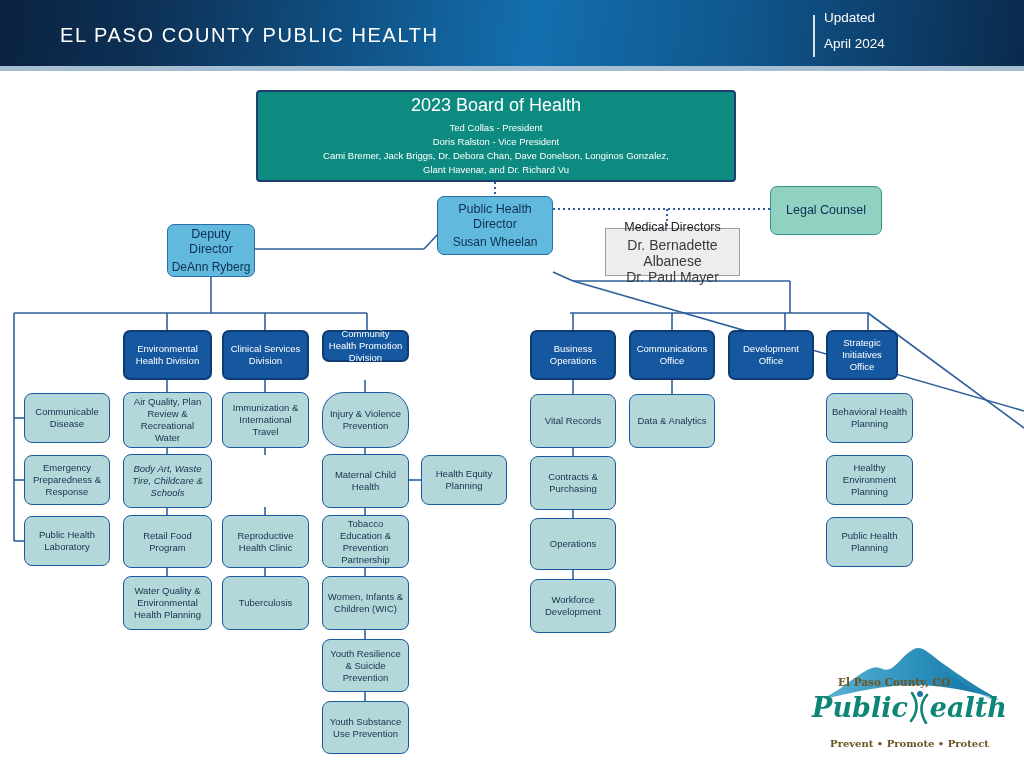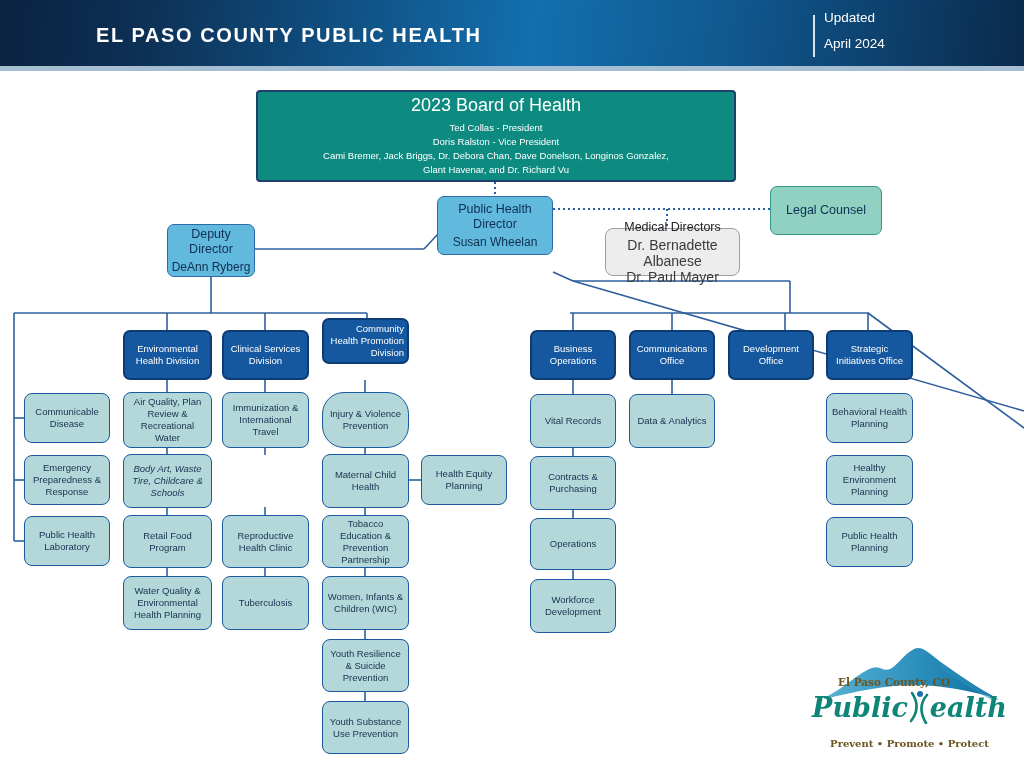--- a/index.html
+++ b/index.html
@@ -3,35 +3,35 @@
 <meta charset="utf-8">
 <style>
   html,body{margin:0;padding:0;background:#fff;}
   #page{position:relative;width:1024px;height:768px;overflow:hidden;background:#fff;
         font-family:"Liberation Sans",sans-serif;}
   
   #header{position:absolute;left:0;top:0;width:1024px;height:70px;
     background:linear-gradient(97deg,#0b2240 0%,#0d3055 14%,#136fae 52%,#10578e 72%,#0a2a4c 100%);}
   #header-strip{position:absolute;left:0;top:66px;width:1024px;height:5px;background:#a6bed2;}
   #page-title{position:absolute;left:60px;top:24px;color:#ffffff;font-size:20px;
-    letter-spacing:1.6px;font-weight:700;margin-left:36px;}
+    letter-spacing:1.6px;font-weight:400;}
   #updated-divider{position:absolute;left:813px;top:15px;width:2px;height:42px;background:#d7e4ee;}
   .updated-text{position:absolute;left:824px;color:#ffffff;font-size:13.5px;}
   
   .box{position:absolute;box-sizing:border-box;display:flex;flex-direction:column;
     align-items:center;justify-content:center;text-align:center;z-index:2;}
   .board{background:var(--board_fill,#0e8b81);border:2px solid var(--board_border,#1e3f6e);
     border-radius:4px;color:#fff;}
   .board-title{font-size:18px;margin-bottom:5px;}
   .board-line{font-size:9.5px;line-height:14px;}
   .exec{border-radius:7px;color:#0e2f55;}
   .exec-blue{background:var(--director_fill,#61b9dd);border:1.6px solid var(--director_border,#2a6da9);}
   .exec-green{background:var(--legal_fill,#90d1c1);border:1.6px solid var(--legal_border,#35978a);}
   .exec-gray{background:var(--medical_fill,#ededed);border:1.5px solid var(--medical_border,#9aa0a6);
-    border-radius:8px;color:#222;}
+    border-radius:0;color:#222;}
   .exec-title{font-size:12.5px;line-height:15px;}
   .exec-name{font-size:12px;margin-top:3px;color:#10304f;}
   .exec-gray .exec-name{color:#3a3a3a;margin-top:2px;font-size:14px;}
   .dbox{background:var(--division_fill,#1558a0);border:2px solid var(--division_border,#0d3c74);
     border-radius:7px;color:#ffffff;font-size:9.5px;line-height:12px;padding:2px 3px;}
   .pbox{background:var(--program_fill,#b4d7d9);border:1.8px solid var(--program_border,#1b5a9e);
     border-radius:8px;color:var(--text_dark,#16324f);font-size:9.5px;line-height:12px;padding:2px 4px;}
   
   #connectors{position:absolute;left:0;top:0;z-index:1;}
   #connectors line{stroke:var(--connector,#2d5f9c);stroke-width:1.6;}
@@ -144,25 +144,25 @@
   </div>
 
   <div class="box exec exec-gray" style="left:605px;top:228px;width:135px;height:48px;">
     <div class="exec-title">Medical Directors</div>
     <div class="exec-name">Dr. Bernadette Albanese</div>
     <div class="exec-name" style="margin-top:0;">Dr. Paul Mayer</div>
   </div>
 
   <div class="box dbox" style="left:123px;top:330px;width:89px;height:50px;">Environmental Health Division</div>
   <div class="box dbox" style="left:222px;top:330px;width:87px;height:50px;">Clinical Services Division</div>
-  <div class="box dbox" style="left:322px;top:318px;width:87px;height:46px;text-align:right;">Community Health Promotion Division</div>
+  <div class="box dbox" style="left:322px;top:330px;width:87px;height:32px;">Community Health Promotion Division</div>
   <div class="box dbox" style="left:530px;top:330px;width:86px;height:50px;">Business Operations</div>
   <div class="box dbox" style="left:629px;top:330px;width:86px;height:50px;">Communications Office</div>
   <div class="box dbox" style="left:728px;top:330px;width:86px;height:50px;">Development Office</div>
-  <div class="box dbox" style="left:826px;top:330px;width:87px;height:50px;border-radius:6px;">Strategic Initiatives Office</div>
+  <div class="box dbox" style="left:826px;top:330px;width:72px;height:50px;">Strategic Initiatives Office</div>
 
   <div class="box pbox" style="left:24px;top:393px;width:86px;height:50px;">Communicable Disease</div>
   <div class="box pbox" style="left:24px;top:455px;width:86px;height:50px;">Emergency Preparedness &amp; Response</div>
   <div class="box pbox" style="left:24px;top:516px;width:86px;height:50px;">Public Health Laboratory</div>
 
   <div class="box pbox" style="left:123px;top:392px;width:89px;height:56px;">Air Quality, Plan Review &amp; Recreational Water</div>
   <div class="box pbox" style="left:123px;top:454px;width:89px;height:54px;font-style:italic;">Body Art, Waste Tire, Childcare &amp; Schools</div>
   <div class="box pbox" style="left:123px;top:515px;width:89px;height:53px;">Retail Food Program</div>
   <div class="box pbox" style="left:123px;top:576px;width:89px;height:54px;">Water Quality &amp; Environmental Health Planning</div>
 

